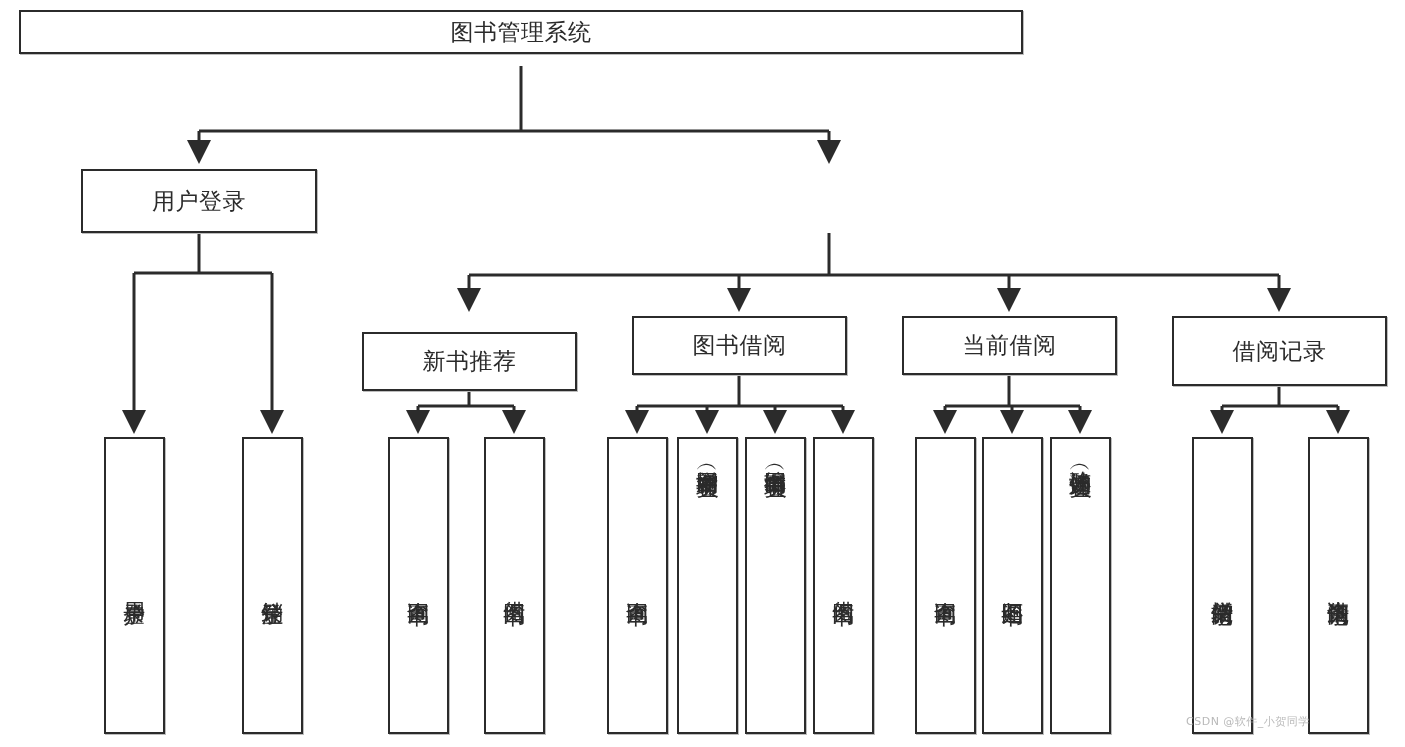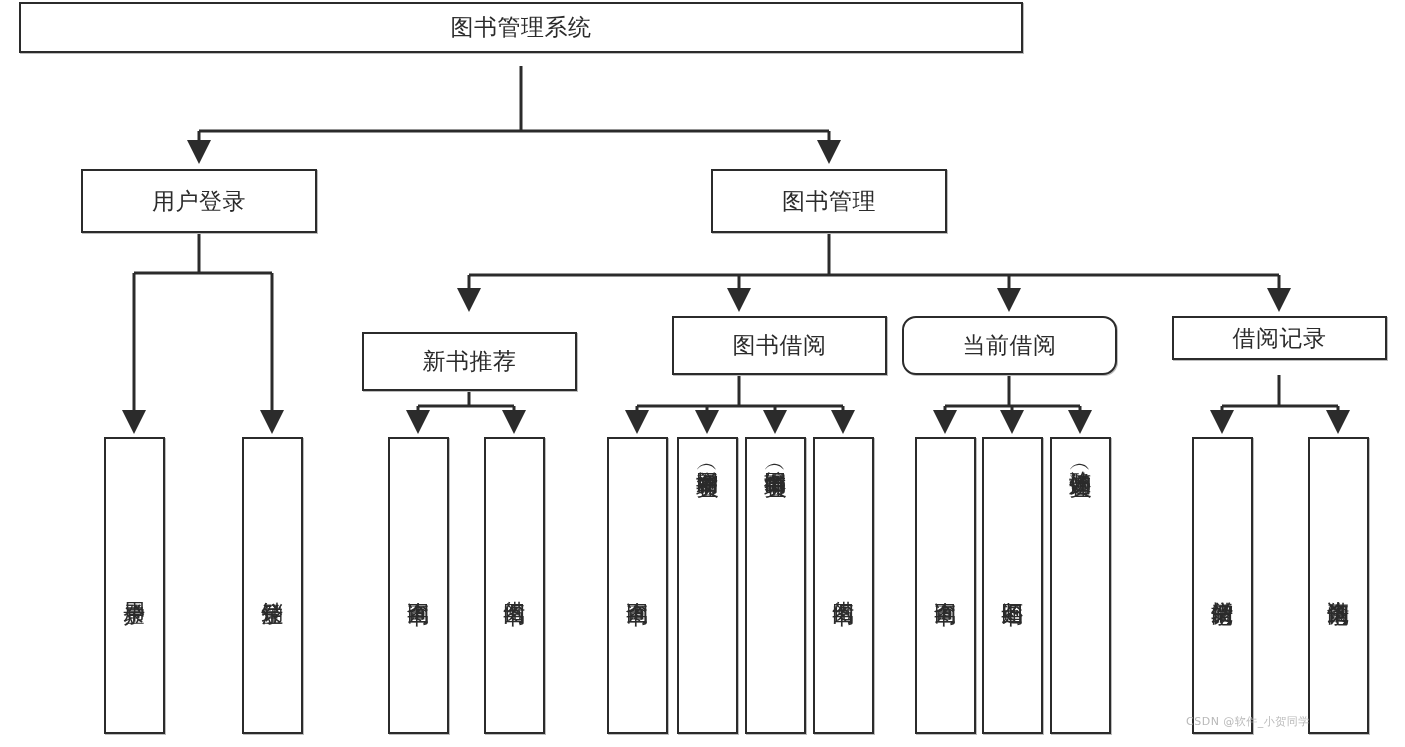--- a/index.html
+++ b/index.html
@@ -127,41 +127,38 @@
       <path d="M 1012 406 L 1012 430" marker-end="url(#arrow)"></path>
       <path d="M 1080 406 L 1080 430" marker-end="url(#arrow)"></path>
 
       <path d="M 1279 375 L 1279 406"></path>
       <path d="M 1222 406 L 1338 406"></path>
       <path d="M 1222 406 L 1222 430" marker-end="url(#arrow)"></path>
       <path d="M 1338 406 L 1338 430" marker-end="url(#arrow)"></path>
     </g>
   </svg>
 
-  <div class="node root horizontal" style="left:19px; top:2px; width:1004px; height:51px;">
+  <div class="node root horizontal" style="left:19px; top:10px; width:1004px; height:44px;">
     <span class="node-label">图书管理系统</span>
   </div>
 
   <div class="node horizontal" style="left:81px; top:169px; width:236px; height:64px;">
     <span class="node-label">用户登录</span>
   </div>
-  <div class="node horizontal" style="left:711px; top:169px; width:236px; height:64px;">
-    <span class="node-label">图书管理</span>
-  </div>
 
   <div class="node horizontal" style="left:362px; top:332px; width:215px; height:59px;">
     <span class="node-label">新书推荐</span>
   </div>
-  <div class="node horizontal" style="left:632px; top:316px; width:215px; height:59px;margin-left:40px;">
+  <div class="node horizontal" style="left:632px; top:316px; width:215px; height:59px;">
     <span class="node-label">图书借阅</span>
   </div>
-  <div class="node horizontal" style="left:902px; top:316px; width:215px; height:59px;border-radius:14px;">
+  <div class="node horizontal" style="left:902px; top:316px; width:215px; height:59px;">
     <span class="node-label">当前借阅</span>
   </div>
-  <div class="node horizontal" style="left:1172px; top:316px; width:215px; height:44px;">
+  <div class="node horizontal" style="left:1172px; top:316px; width:215px; height:70px;">
     <span class="node-label">借阅记录</span>
   </div>
 
   <div class="node vertical centered" style="left:104px; top:437px; width:61px; height:297px;">
     <span class="node-label">用户登录</span>
   </div>
   <div class="node vertical centered" style="left:242px; top:437px; width:61px; height:297px;">
     <span class="node-label">注销登录</span>
   </div>
 

